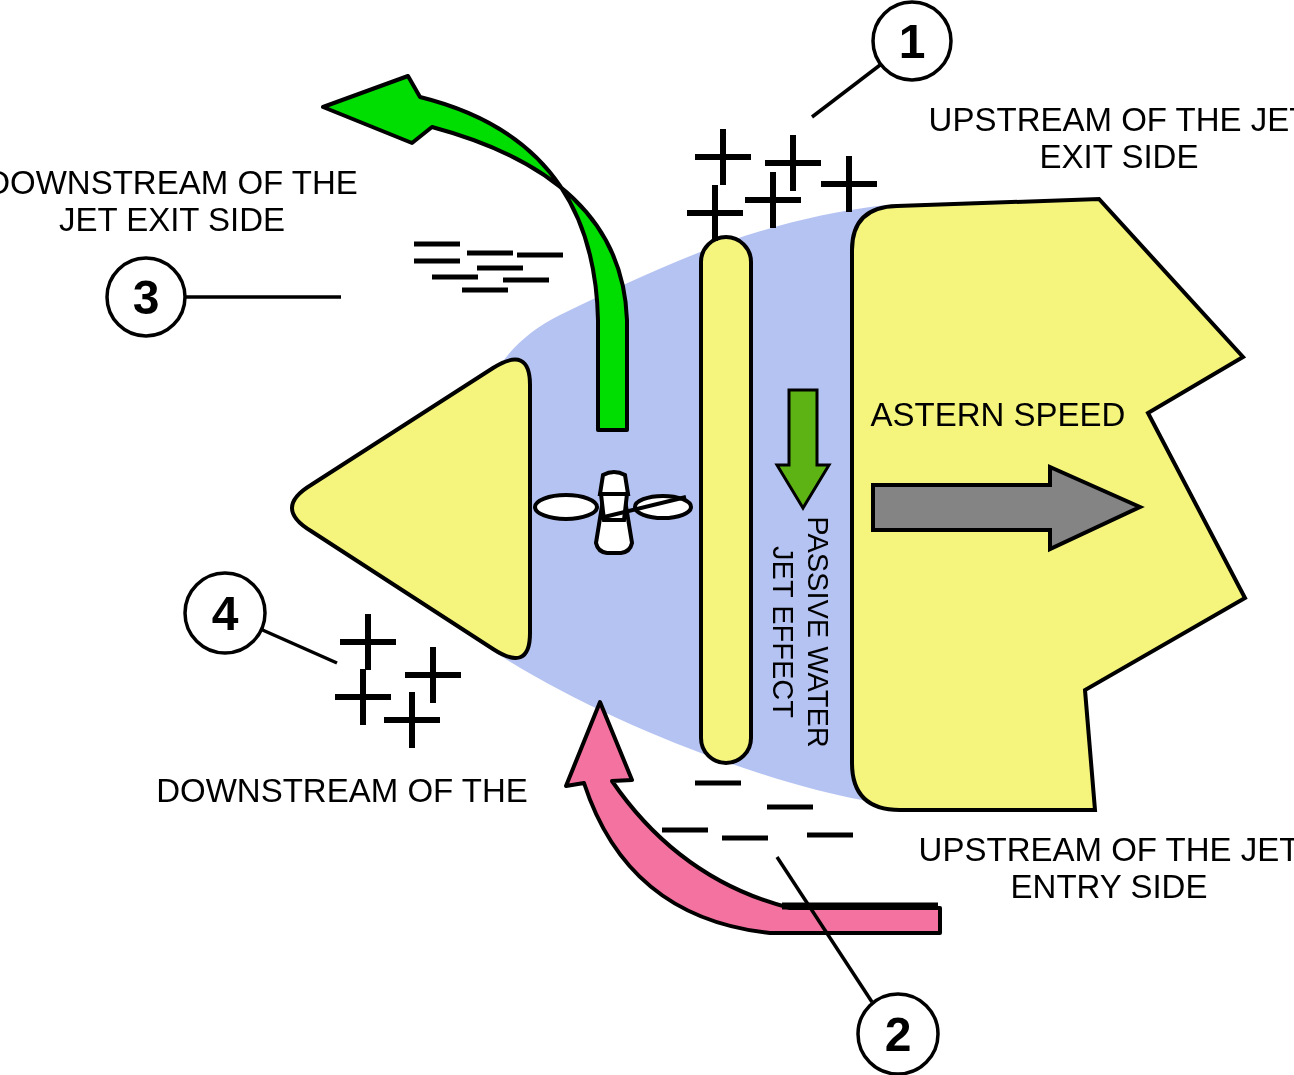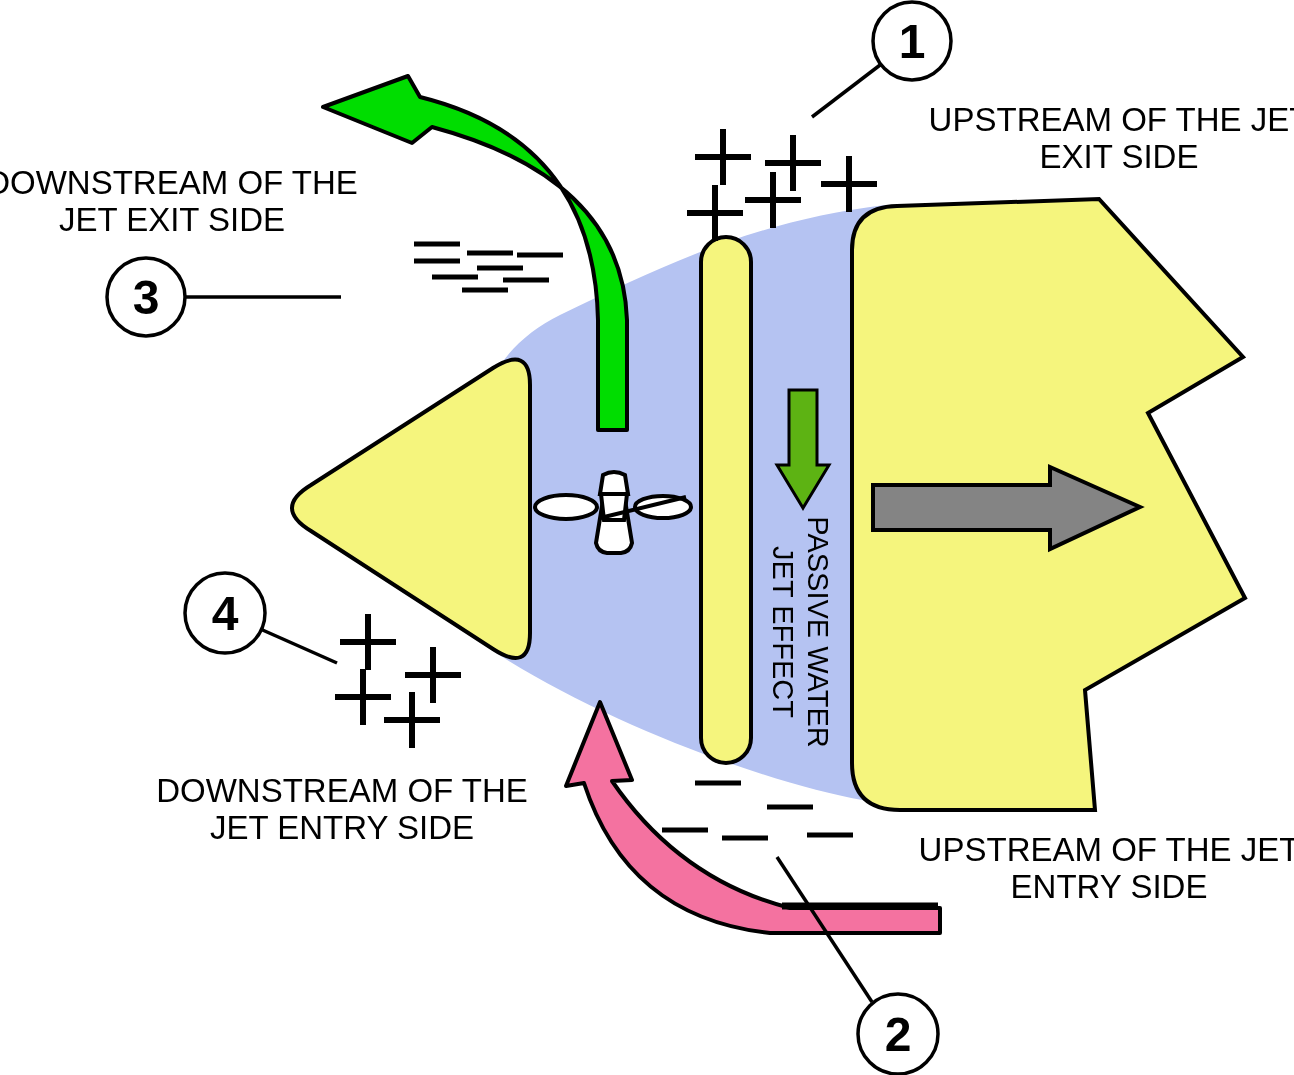--- a/index.html
+++ b/index.html
@@ -157,29 +157,31 @@
   <div class="label" style="left:172px;top:164px;">
     <div>DOWNSTREAM OF THE</div>
     <div>JET EXIT SIDE</div>
   </div>
 
   <div class="label" style="left:1119px;top:101px;">
     <div>UPSTREAM OF THE JET</div>
     <div>EXIT SIDE</div>
   </div>
 
+  <div class="label" style="left:998px;top:396px;">
+    <div>ASTERN SPEED</div>
+  </div>
 
   <div class="label rotated" style="left:800px;top:632px;">
     <div>PASSIVE WATER</div>
     <div>JET EFFECT</div>
   </div>
 
   <div class="label" style="left:342px;top:772px;">
     <div>DOWNSTREAM OF THE</div>
-    <div>JET ENTRY SIDE</div>
   </div>
 
   <div class="label" style="left:1109px;top:831px;">
     <div>UPSTREAM OF THE JET</div>
     <div>ENTRY SIDE</div>
   </div>
 
 </div>
 
 </body></html>

